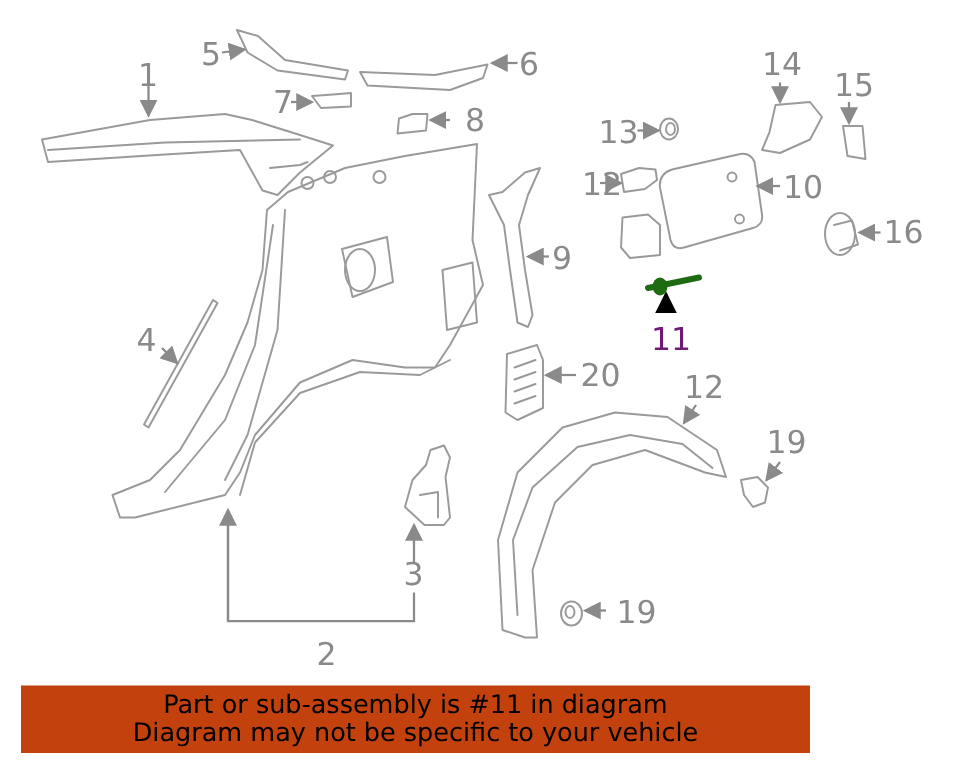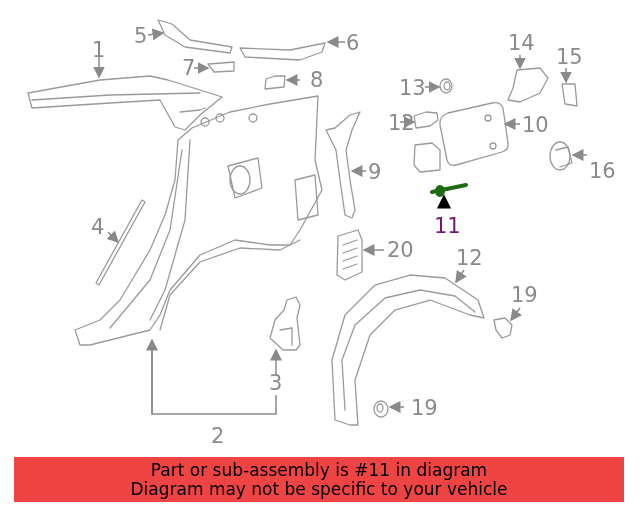--- a/index.html
+++ b/index.html
@@ -1,20 +1,20 @@
 <!DOCTYPE html>
 <html><head>
 <meta charset="utf-8">
 <style>
   html,body{margin:0;padding:0;background:#fff;}
   body{width:640px;height:512px;position:relative;overflow:hidden;font-family:"DejaVu Sans",sans-serif;}
   #diagram{position:absolute;left:0;top:0;width:640px;height:512px;}
   .callout{position:absolute;font-size:21px;color:#8a8a8a;line-height:1;white-space:nowrap;}
   .callout.hl{color:#701a75;}
-  #banner{position:absolute;left:14px;top:457px;width:610px;height:45px;background:#ef4444;
+  #banner{position:absolute;left:14px;top:457px;width:526px;height:45px;background:#c2410c;
     color:#000;text-align:center;font-size:17px;line-height:19px;padding-top:4px;box-sizing:border-box;}
   #banner div{white-space:nowrap;}
   svg .p{fill:none;stroke:#9a9a9a;stroke-width:1.3;stroke-linejoin:round;stroke-linecap:round;}
   svg .a{fill:none;stroke:#8a8a8a;stroke-width:1.5;}
   svg .ah{fill:#8a8a8a;}
 </style>
 </head>
 <body>
 
 <div id="diagram">
@@ -154,21 +154,21 @@
   <span class="callout" style="left:346px;top:33px;">6</span>
   <span class="callout" style="left:182px;top:58px;">7</span>
   <span class="callout" style="left:310px;top:70px;">8</span>
   <span class="callout" style="left:368px;top:162px;">9</span>
   <span class="callout" style="left:522px;top:115px;">10</span>
   <span class="callout hl" style="left:434px;top:216px;">11</span>
   <span class="callout" style="left:388px;top:113px;">12</span>
   <span class="callout" style="left:399px;top:78px;">13</span>
   <span class="callout" style="left:508px;top:33px;">14</span>
   <span class="callout" style="left:556px;top:47px;">15</span>
-  <span class="callout" style="left:589px;top:145px;margin-top:16px;">16</span>
+  <span class="callout" style="left:589px;top:145px;">16</span>
   <span class="callout" style="left:456px;top:248px;">12</span>
   <span class="callout" style="left:411px;top:398px;">19</span>
   <span class="callout" style="left:511px;top:285px;text-align:center;">19</span>
   <span class="callout" style="left:387px;top:240px;">20</span>
 </div>
 
 <div id="banner">
   <div>Part or sub-assembly is #11 in diagram</div>
   <div>Diagram may not be specific to your vehicle</div>
 </div>

